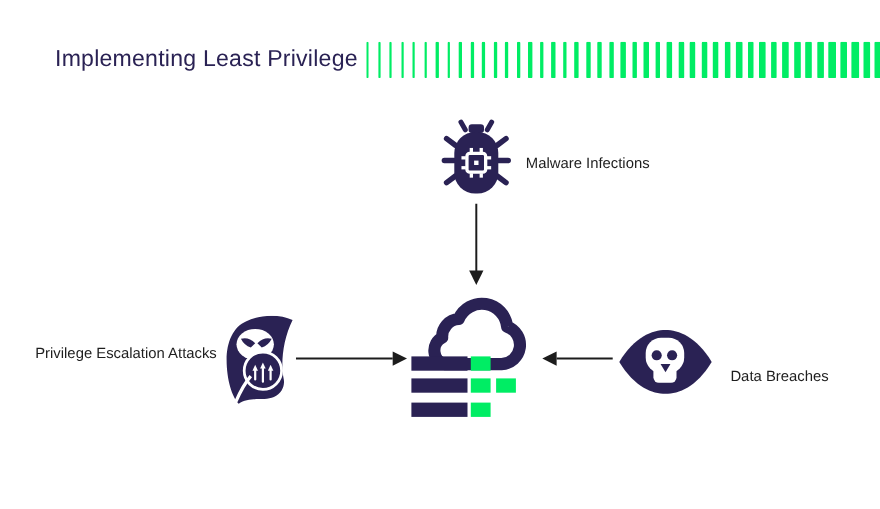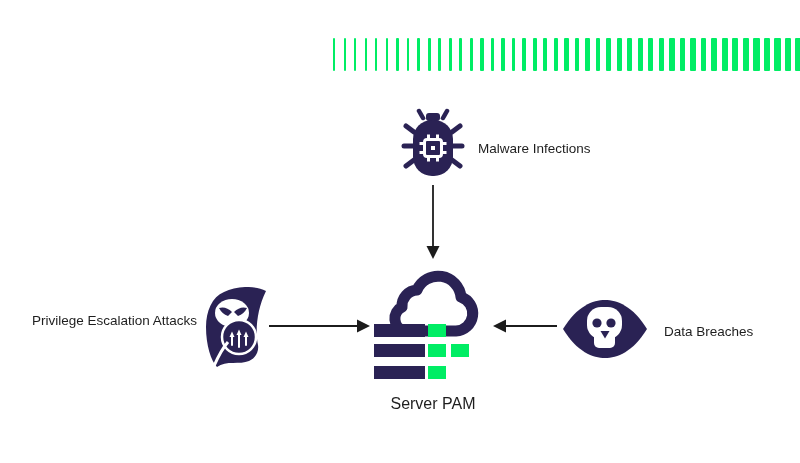--- a/index.html
+++ b/index.html
@@ -30,20 +30,21 @@
     position:absolute;left:362px;top:395px;width:142px;text-align:center;
     font-size:16px;color:var(--label);
   }
   .arrow{position:absolute;}
 </style>
 </head>
 <body>
 
 <div class="stage">
 
+  <div class="title">Implementing Least Privilege</div>
   <div class="decor-bars">
       <div class="bar" style="left: 0px; width: 2px;"></div>
       <div class="bar" style="left: 10.5px; width: 2.11px;"></div>
       <div class="bar" style="left: 21px; width: 2.23px;"></div>
       <div class="bar" style="left: 31.5px; width: 2.34px;"></div>
       <div class="bar" style="left: 42px; width: 2.45px;"></div>
       <div class="bar" style="left: 52.5px; width: 2.57px;"></div>
       <div class="bar" style="left: 63px; width: 2.68px;"></div>
       <div class="bar" style="left: 73.5px; width: 2.8px;"></div>
       <div class="bar" style="left: 84px; width: 2.91px;"></div>
@@ -126,33 +127,32 @@
   <div class="node-label" style="left:32px;top:313px;text-align:center;">Privilege Escalation Attacks</div>
 
   <svg class="icon" style="left:561px;top:298px;" width="88" height="62" viewBox="0 0 88 62">
     <path d="M2,31 C16,8 32,2 44,2 C56,2 72,8 86,31 C72,54 56,60 44,60 C32,60 16,54 2,31 Z" fill="var(--navy)"></path>
     <rect x="26" y="9" width="35" height="32" rx="14" fill="#fff"></rect>
     <rect x="33" y="34" width="21" height="16" rx="5" fill="#fff"></rect>
     <circle cx="36" cy="25" r="4.6" fill="var(--navy)"></circle>
     <circle cx="50" cy="25" r="4.6" fill="var(--navy)"></circle>
     <polygon points="39.5,33 48.5,33 44,40.5" fill="var(--navy)"></polygon>
   </svg>
-  <div class="node-label" style="left:664px;top:324px;">Data Breaches</div>
+  <div class="node-label" style="left:664px;top:334px;">Data Breaches</div>
 
   <svg class="icon" style="left:372px;top:263px;" width="110" height="118" viewBox="0 0 110 118">
     <path d="M32,68 H84 A17.5,17.5 0 0 0 89,34 A23,23 0 0 0 45,27 A16,16 0 0 0 30,44 A13,13 0 0 0 32,68 Z" fill="#fff" stroke="var(--navy)" stroke-width="11" stroke-linejoin="round"></path>
     <rect x="2" y="61" width="51" height="13" fill="var(--navy)"></rect>
     <rect x="2" y="81" width="51" height="13" fill="var(--navy)"></rect>
     <rect x="2" y="103" width="51" height="13" fill="var(--navy)"></rect>
     <rect x="56" y="61" width="18" height="13" fill="var(--green)"></rect>
     <rect x="56" y="81" width="18" height="13" fill="var(--green)"></rect>
     <rect x="79" y="81" width="18" height="13" fill="var(--green)"></rect>
     <rect x="56" y="103" width="18" height="13" fill="var(--green)"></rect>
   </svg>
-  <div class="server-label">Server PAM</div>
 
   <svg class="arrow" style="left:425px;top:185px;" width="16" height="75" viewBox="0 0 16 75">
     <line x1="8" y1="0" x2="8" y2="62" stroke="var(--arrow)" stroke-width="1.8"></line>
     <polygon points="1.5,61 14.5,61 8,74" fill="var(--arrow)"></polygon>
   </svg>
   <svg class="arrow" style="left:269px;top:319px;" width="102" height="14" viewBox="0 0 102 14">
     <line x1="0" y1="7" x2="88" y2="7" stroke="var(--arrow)" stroke-width="1.8"></line>
     <polygon points="88,0.5 88,13.5 101,7" fill="var(--arrow)"></polygon>
   </svg>
   <svg class="arrow" style="left:492px;top:319px;" width="66" height="14" viewBox="0 0 66 14">

